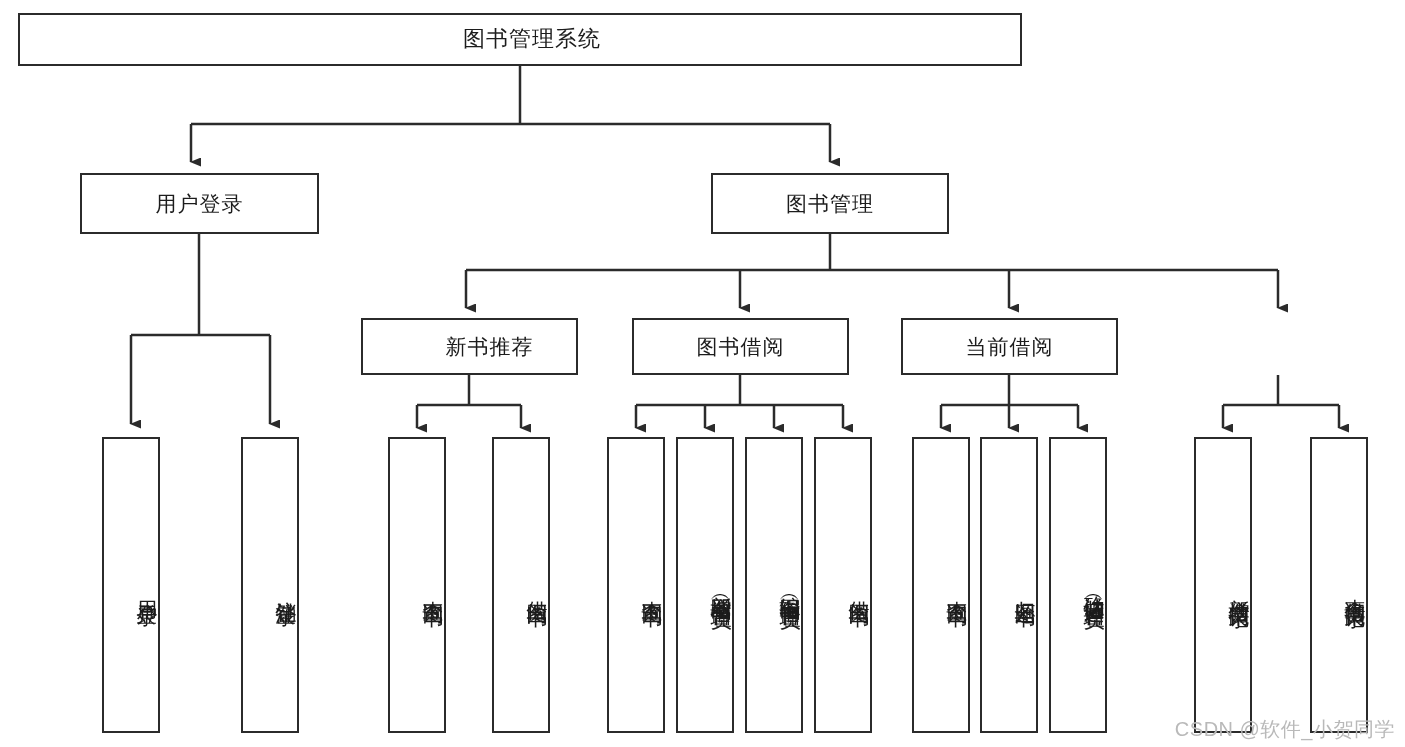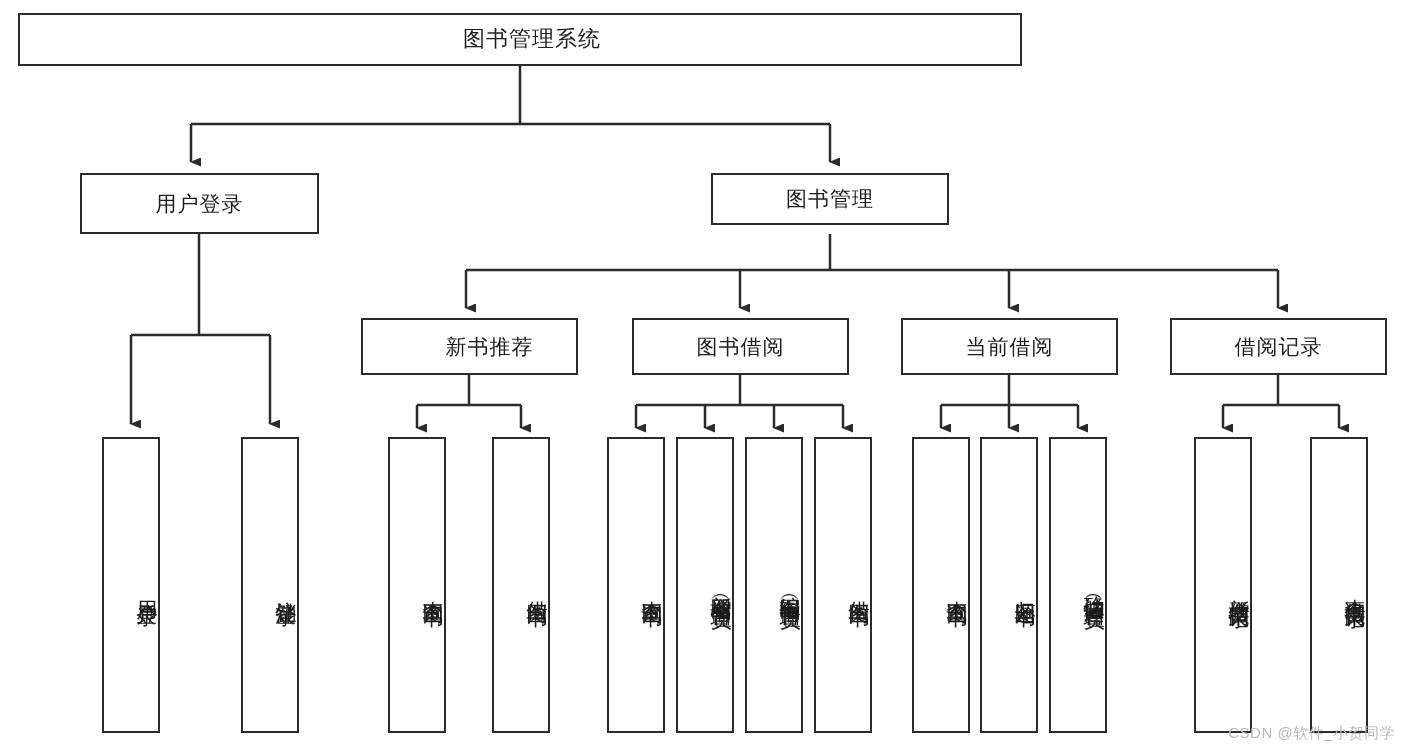--- a/index.html
+++ b/index.html
@@ -53,21 +53,21 @@
   .node.vert .vlabel{
     writing-mode:vertical-rl;
     text-orientation:upright;
     display:block;
     white-space:nowrap;
   }
   .watermark{
     position:absolute;
     right:10px;
     bottom:4px;
-    font-size:15px;
+    font-size:20px;
     color:#b9b9b9;
     letter-spacing:0.5px;
     white-space:nowrap;
   }
 </style>
 </head>
 <body>
 
 <div id="canvas">
 
@@ -122,35 +122,32 @@
     </g>
   </svg>
 
   <div class="node horiz root" style="left:18px; top:13px; width:1004px; height:53px;">
     <span>图书管理系统</span>
   </div>
 
   <div class="node horiz" style="left:80px; top:173px; width:239px; height:61px;">
     <span>用户登录</span>
   </div>
-  <div class="node horiz" style="left:711px; top:173px; width:238px; height:52px;">
+  <div class="node horiz" style="left:711px; top:173px; width:238px; height:61px;">
     <span>图书管理</span>
   </div>
 
   <div class="node horiz" style="left:361px; top:318px; width:217px; height:57px;padding-left:40px;">
     <span>新书推荐</span>
   </div>
   <div class="node horiz" style="left:901px; top:318px; width:217px; height:57px;">
     <span>当前借阅</span>
   </div>
   <div class="node horiz" style="left:632px; top:318px; width:217px; height:57px;">
     <span>图书借阅</span>
-  </div>
-  <div class="node horiz" style="left:1170px; top:318px; width:217px; height:57px;">
-    <span>借阅记录</span>
   </div>
 
   <div class="node vert" style="left:102px; top:437px; width:58px; height:296px;">
     <span class="vlabel">用户登录</span>
   </div>
   <div class="node vert" style="left:241px; top:437px; width:58px; height:296px;">
     <span class="vlabel">注销登录</span>
   </div>
 
   <div class="node vert" style="left:388px; top:437px; width:58px; height:296px;">

